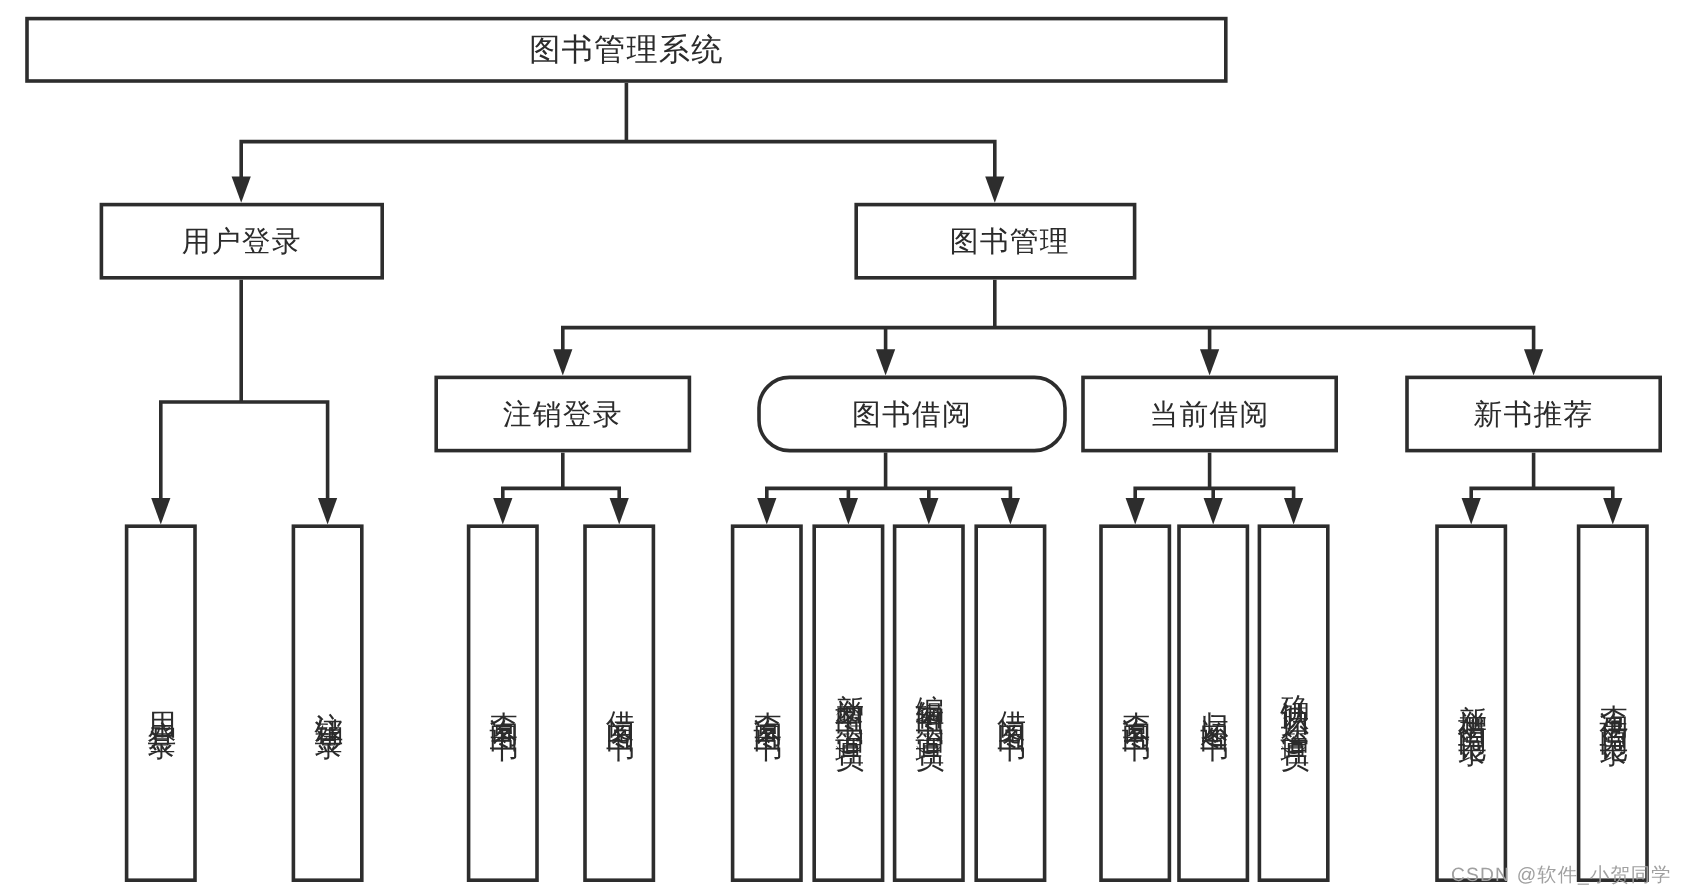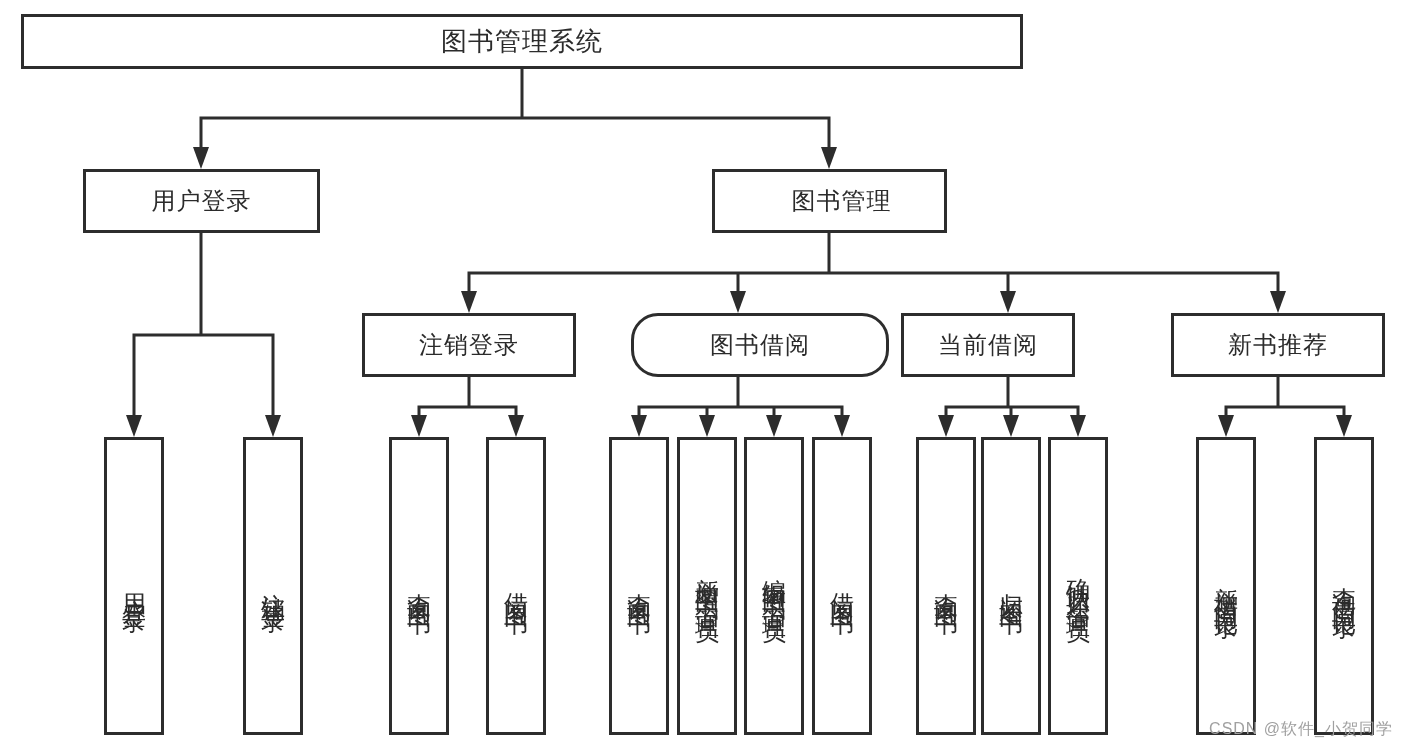--- a/index.html
+++ b/index.html
@@ -118,21 +118,21 @@
   <div class="node h-node" style="left:712px; top:169px; width:235px; height:64px;padding-left:24px;">
     <span>图书管理</span>
   </div>
 
   <div class="node h-node" style="left:362px; top:313px; width:214px; height:64px;">
     <span>注销登录</span>
   </div>
   <div class="node h-node" style="left:631px; top:313px; width:258px; height:64px;border-radius:27px;">
     <span>图书借阅</span>
   </div>
-  <div class="node h-node" style="left:901px; top:313px; width:174px; height:64px;">
+  <div class="node h-node" style="left:901px; top:313px; width:214px; height:64px;">
     <span>当前借阅</span>
   </div>
   <div class="node h-node" style="left:1171px; top:313px; width:214px; height:64px;">
     <span>新书推荐</span>
   </div>
 
   <div class="node v-node" style="left:104px; top:437px; width:60px; height:298px;">
     <span class="vtext">用户登录</span>
   </div>
   <div class="node v-node" style="left:243px; top:437px; width:60px; height:298px;">

